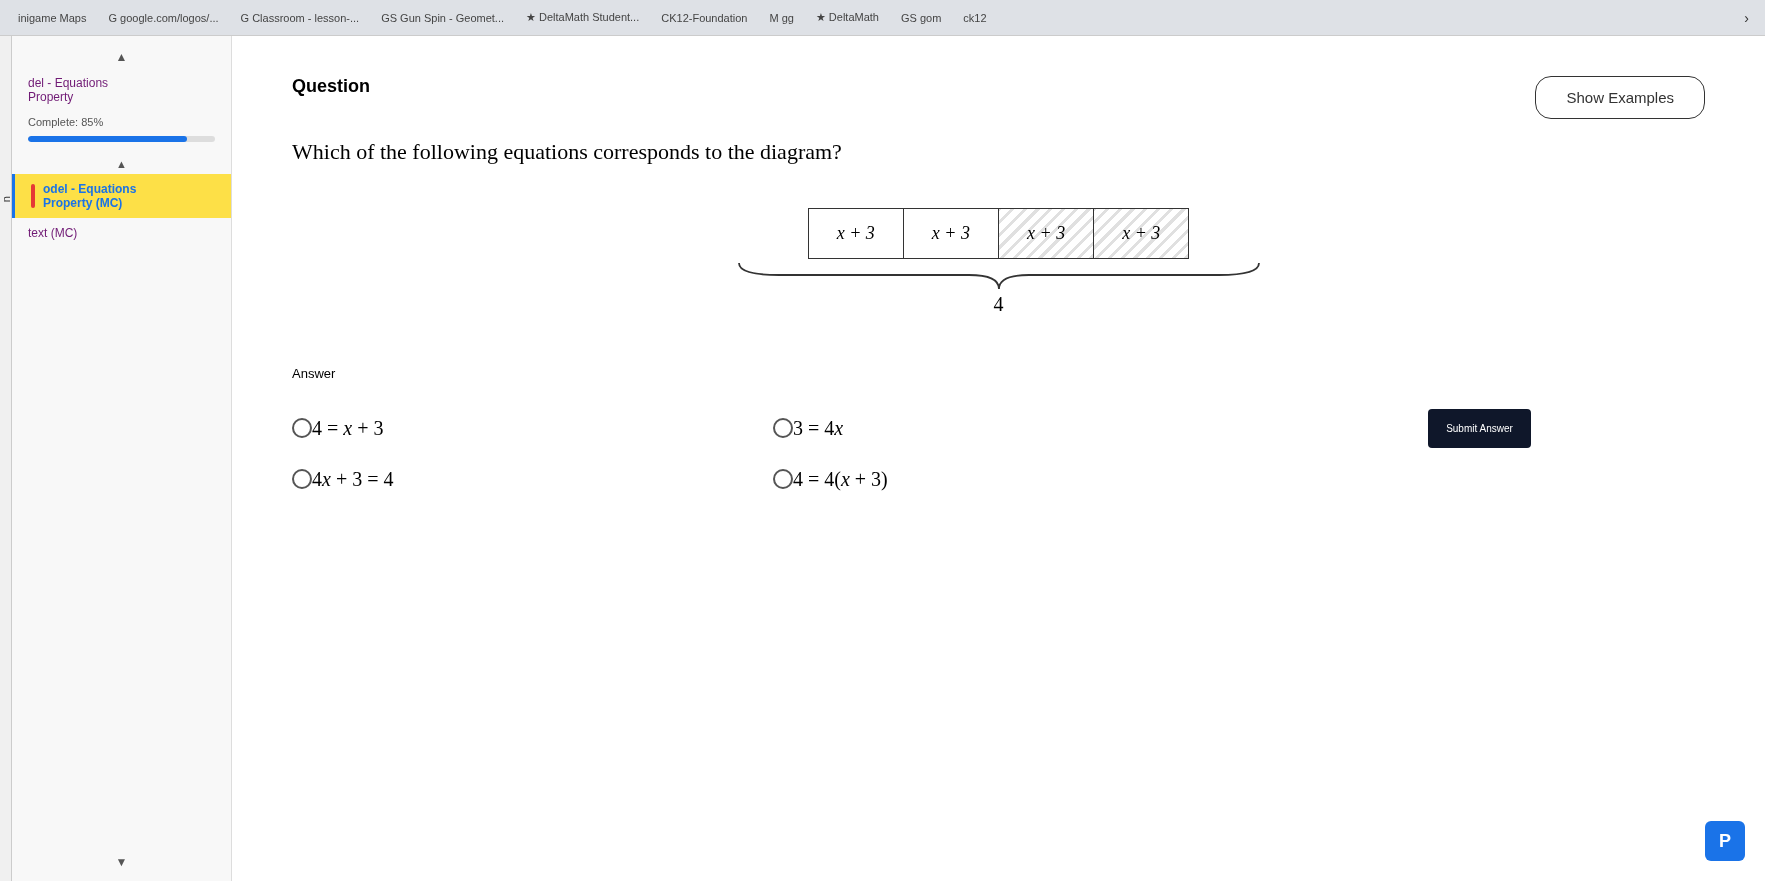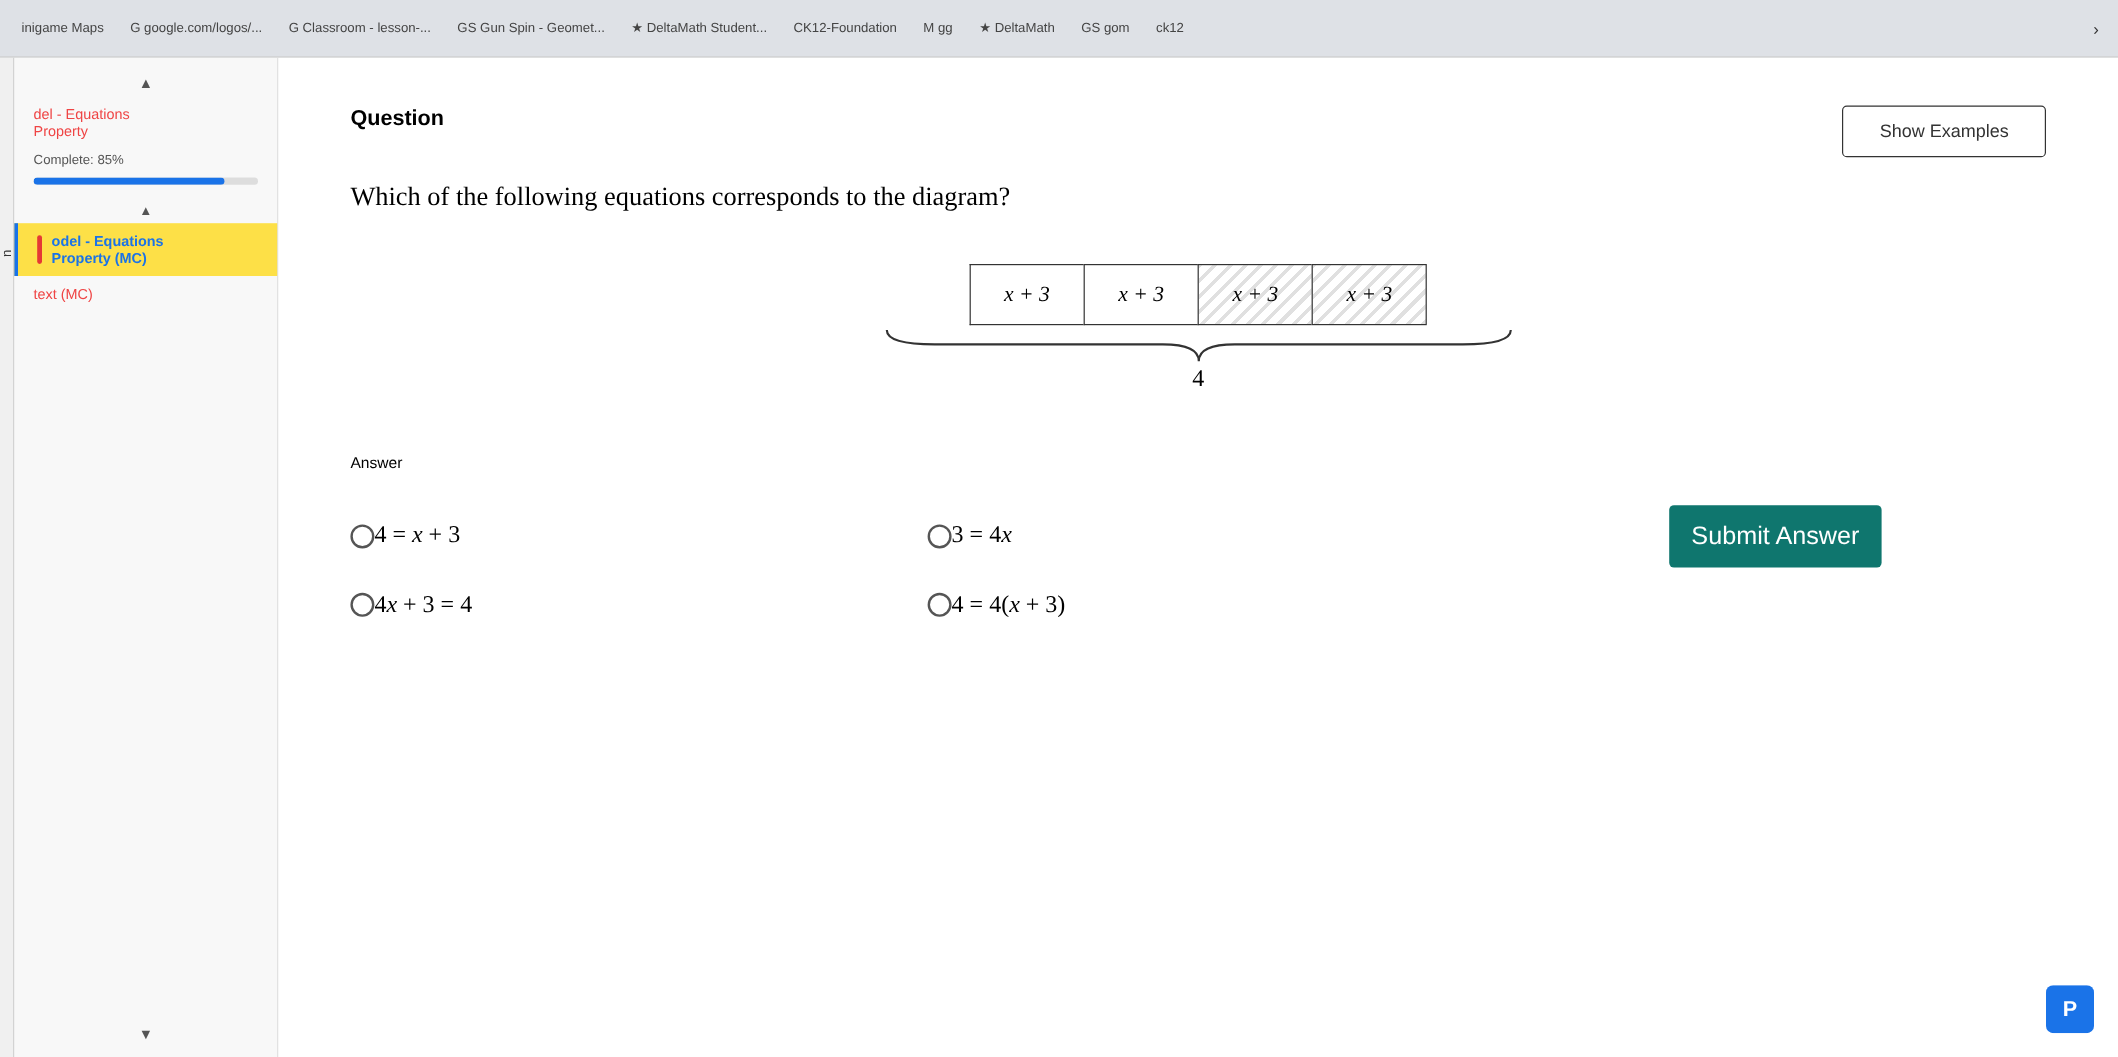--- a/index.html
+++ b/index.html
@@ -9,21 +9,21 @@
       width: 1765px;
       height: 881px;
       overflow: hidden;
       display: flex;
       flex-direction: column;
     }
 
     
     .tab-bar {
       background: #dee1e6;
-      height: 48px;
+      height: 36px;
       display: flex;
       align-items: center;
       padding: 0 8px;
       font-size: 12px;
       color: #333;
       border-bottom: 1px solid #ccc;
       flex-shrink: 0;
     }
     .tab-bar-item {
       display: flex;
@@ -77,21 +77,21 @@
       overflow: hidden;
     }
     .sidebar-progress-fill {
       height: 100%;
       background: #1a73e8;
       border-radius: 3px;
     }
     .sidebar-item {
       padding: 8px 16px;
       font-size: 12px;
-      color: #ef4444;
+      color: #701a75;
       cursor: pointer;
       display: flex;
       align-items: center;
     }
     .sidebar-item.highlighted {
       background: #fde047;
       border-left: 3px solid #1a73e8;
       font-weight: bold;
       color: #1a73e8;
     }
@@ -130,21 +130,21 @@
 
     .show-examples-btn {
       position: absolute;
       top: 40px;
       right: 60px;
       padding: 12px 30px;
       border: 1.5px solid #333;
       background: #fff;
       font-size: 15px;
       cursor: pointer;
-      border-radius: 4px;
+      border-radius: 16px;
       color: #333;
     }
 
     .question-label {
       font-size: 18px;
       font-weight: bold;
       margin-bottom: 40px;
     }
 
     .question-text {
@@ -227,25 +227,25 @@
     .radio-circle {
       width: 20px;
       height: 20px;
       border: 2px solid #555;
       border-radius: 50%;
       flex-shrink: 0;
       background: #fff;
     }
     .submit-btn {
       padding: 14px 18px;
-      background: #0f766e;
+      background: #0f172a;
       color: #fff;
       border: none;
       border-radius: 4px;
-      font-size: 21px;
+      font-size: 10px;
       cursor: pointer;
       white-space: nowrap;
       align-self: center;
       justify-self: center;
     }
 
     
     .p-badge {
       position: fixed;
       bottom: 20px;

